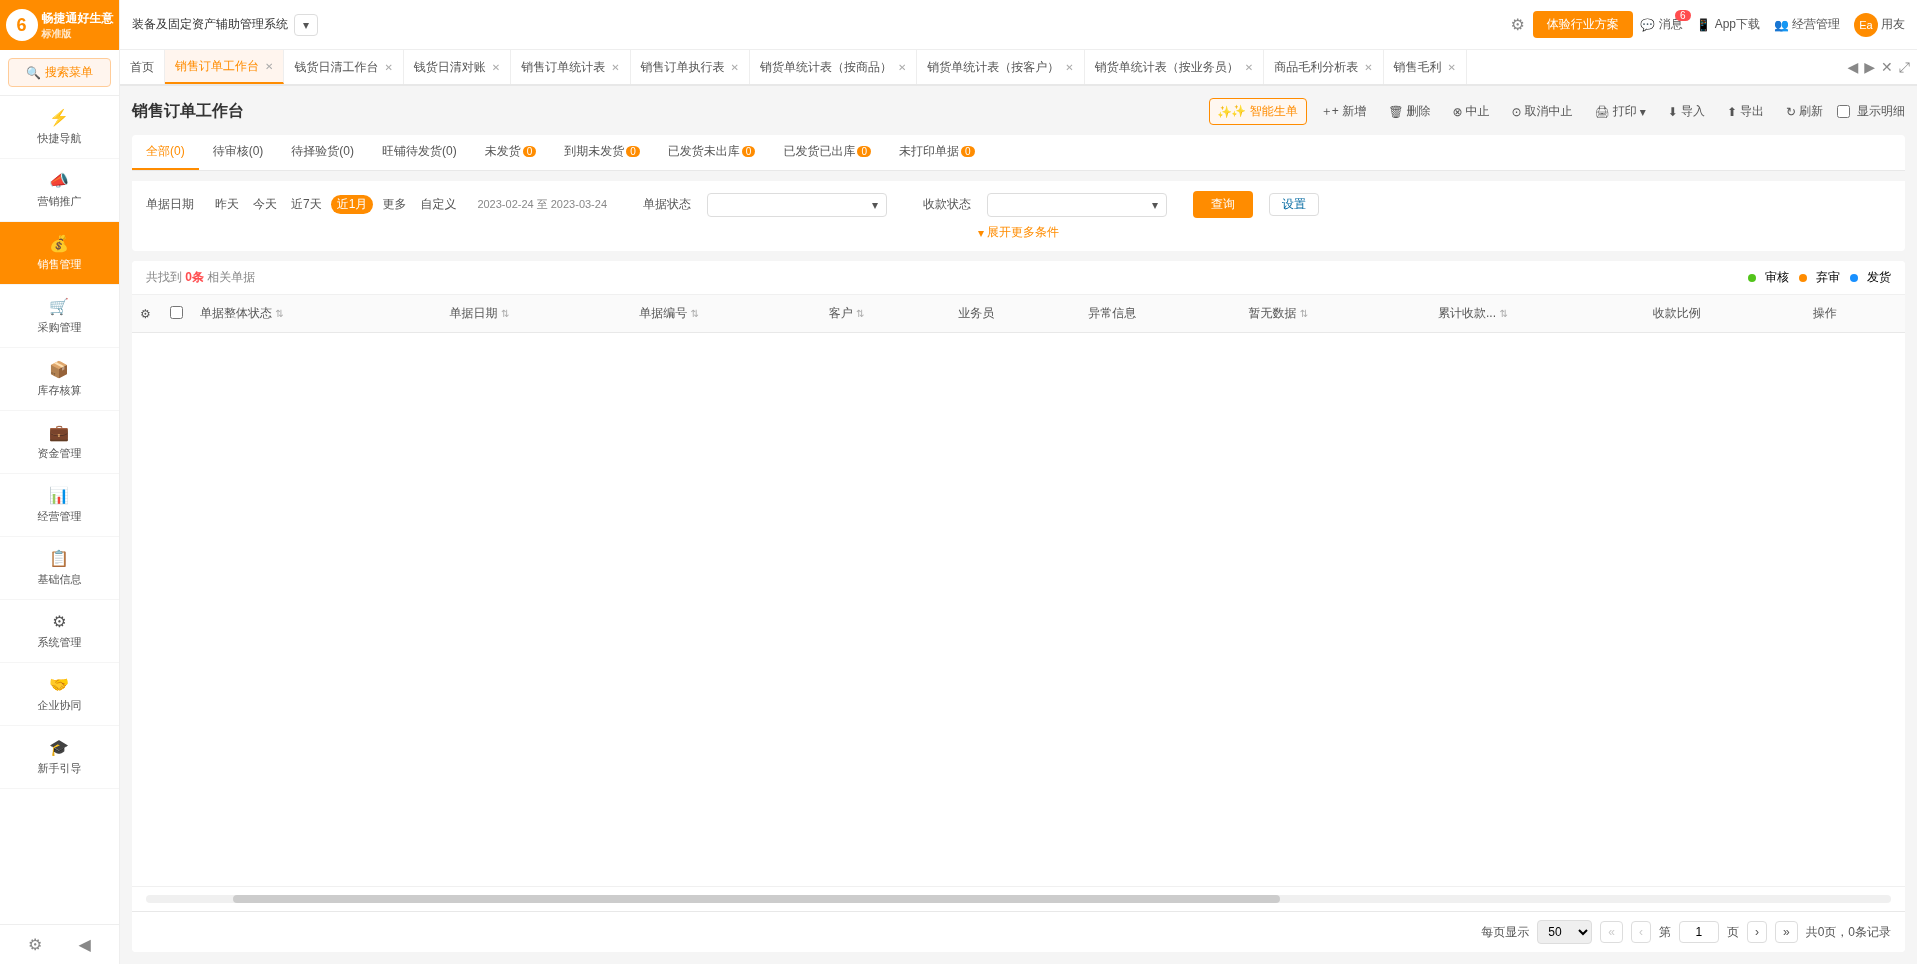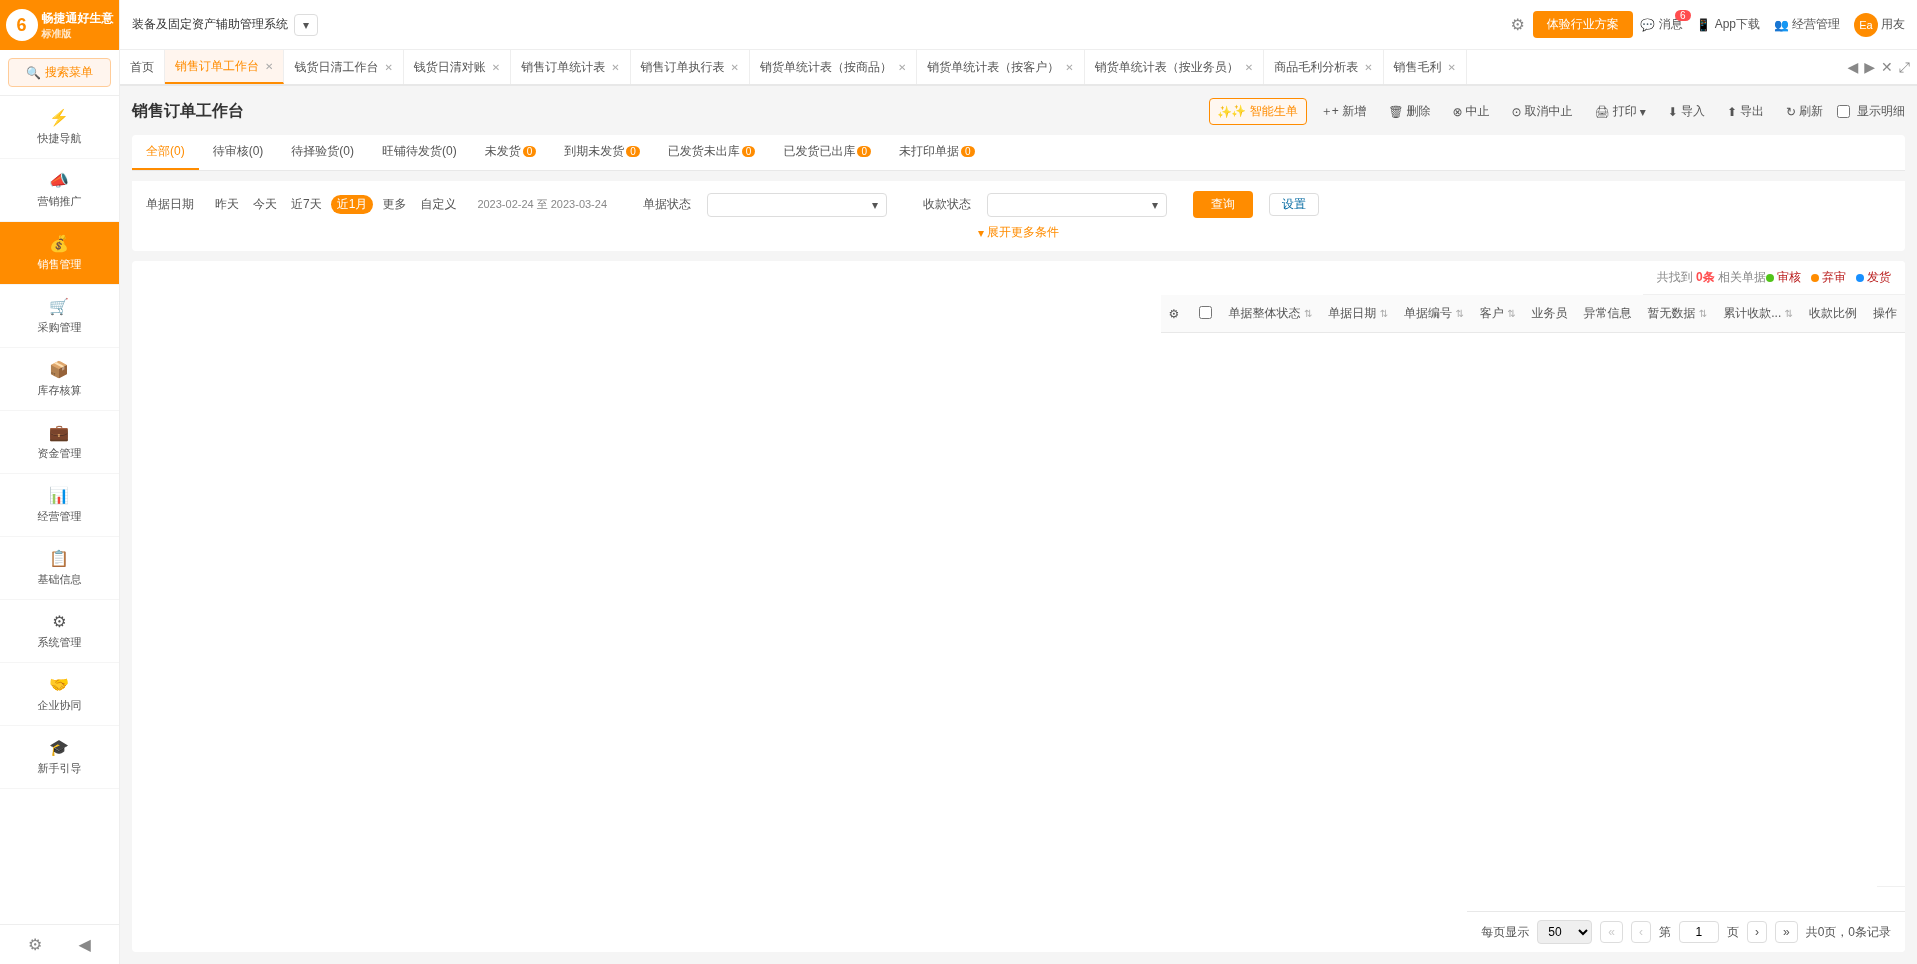--- a/index.html
+++ b/index.html
@@ -68,21 +68,21 @@
     .filter-date-btn.active { background: #ff8c00; color: #fff; border-radius: 10px; padding: 1px 6px; }
     .filter-date-range { color: #888; font-size: 11px; }
     .filter-select { border: 1px solid #ddd; border-radius: 4px; padding: 4px 8px; min-width: 120px; background: #fff; color: #555; display: flex; align-items: center; justify-content: space-between; cursor: pointer; gap: 20px; }
     .filter-expand-btn { background: none; border: none; cursor: pointer; color: #ff8c00; display: flex; align-items: center; gap: 3px; font-size: 12px; }
 
     
     .stats-bar { background: #fff; padding: 8px 14px; display: flex; align-items: center; justify-content: space-between; border-bottom: 1px solid #f0f0f0; }
     .stats-text { color: #888; font-size: 12px; }
     .stats-text strong { color: #ff4d4f; }
     .stats-actions { display: flex; gap: 10px; }
-    .stats-action-btn { background: none; border: none; cursor: pointer; color: #b91c1c; display: flex; align-items: center; gap: 3px; font-size: 12px; }
+    .stats-action-btn { background: none; border: none; cursor: pointer; color: #000000; display: flex; align-items: center; gap: 9px; font-size: 12px; }
     .stats-action-btn .dot { width: 8px; height: 8px; border-radius: 50%; display: inline-block; }
     .dot-green { background: #52c41a; }
     .dot-orange { background: #ff8c00; }
     .dot-blue { background: #1890ff; }
 
     
     .table-wrapper { background: #fff; flex: 1; overflow: auto; }
     .data-table { width: 100%; border-collapse: collapse; }
     .data-table th { background: #fafafa; border-bottom: 1px solid #e8e8e8; padding: 10px 8px; text-align: left; color: #555; font-weight: normal; white-space: nowrap; font-size: 12px; }
     .data-table th.sortable { cursor: pointer; }
@@ -98,21 +98,21 @@
     .pagination-bar { background: #fff; padding: 8px 14px; display: flex; align-items: center; justify-content: flex-end; gap: 8px; border-top: 1px solid #e8e8e8; flex-shrink: 0; }
     .pagination-label { color: #555; font-size: 12px; }
     .pagination-select { border: 1px solid #ddd; border-radius: 4px; padding: 3px 6px; font-size: 12px; }
     .pagination-btn { background: none; border: 1px solid #ddd; border-radius: 4px; padding: 3px 7px; cursor: pointer; color: #555; font-size: 12px; }
     .pagination-btn:disabled { color: #ccc; cursor: not-allowed; }
     .pagination-input { border: 1px solid #ddd; border-radius: 4px; padding: 3px 6px; width: 40px; text-align: center; font-size: 12px; }
     .pagination-info { color: #555; font-size: 12px; }
 
     .scrollbar-area { height: 8px; background: #f0f0f0; border-radius: 4px; margin: 4px 0; position: relative; }
     .scrollbar-thumb { height: 8px; background: #ccc; border-radius: 4px; width: 60%; margin-left: 5%; }
-    .content-card { background: #fff; border-radius: 4px; flex: 1; display: flex; flex-direction: column; overflow: hidden; align-items: flex-end; }
+    .content-card { background: #fff; border-radius: 4px; flex: 1; display: flex; flex-direction: column; overflow: hidden; }
   </style>
 </head>
 <body>
 
 <div class="sidebar">
   <div class="sidebar-logo">
     <div class="sidebar-logo-icon">6</div>
     <div class="sidebar-logo-text">
       <span>畅捷通好生意</span>
       <span style="font-size:10px;opacity:0.8">标准版</span>

